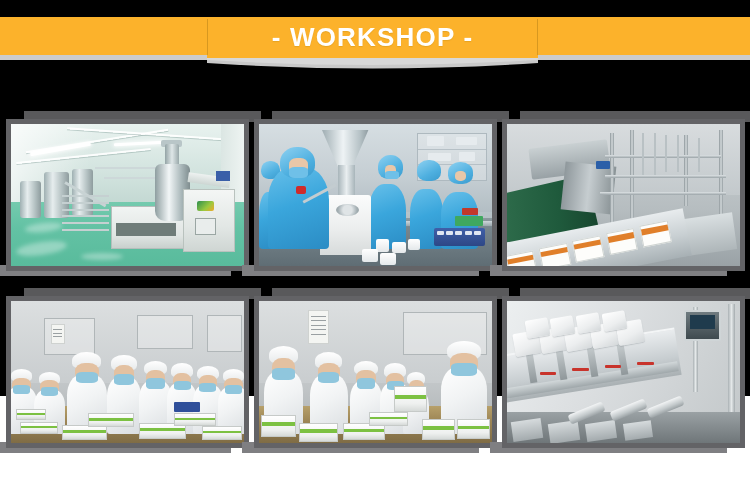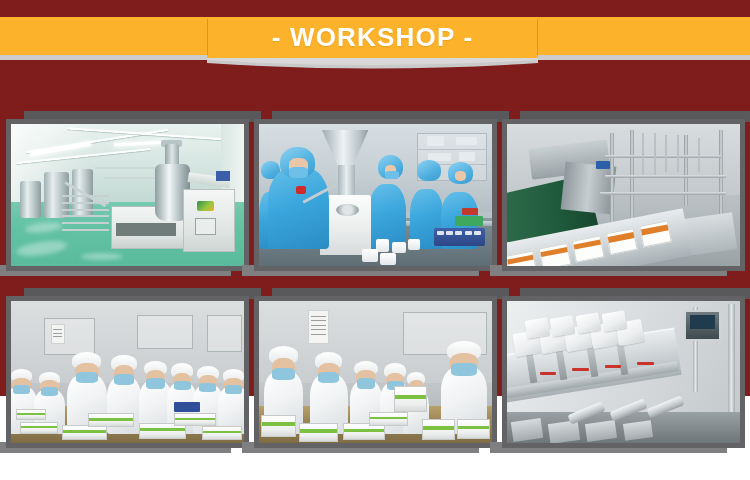--- a/index.html
+++ b/index.html
@@ -10,21 +10,21 @@
     height: 480px;
     background: #ffffff;
     font-family: "Liberation Sans", sans-serif;
     overflow: hidden;
   }
 
   #stage {
     position: relative;
     width: 750px;
     height: 396px;
-    background: #7f1d1d;
+    background: #000000;
   }
 
   
   #banner {
     position: absolute;
     left: 0; top: 0;
     width: 750px;
     height: 105px;
   }
 

